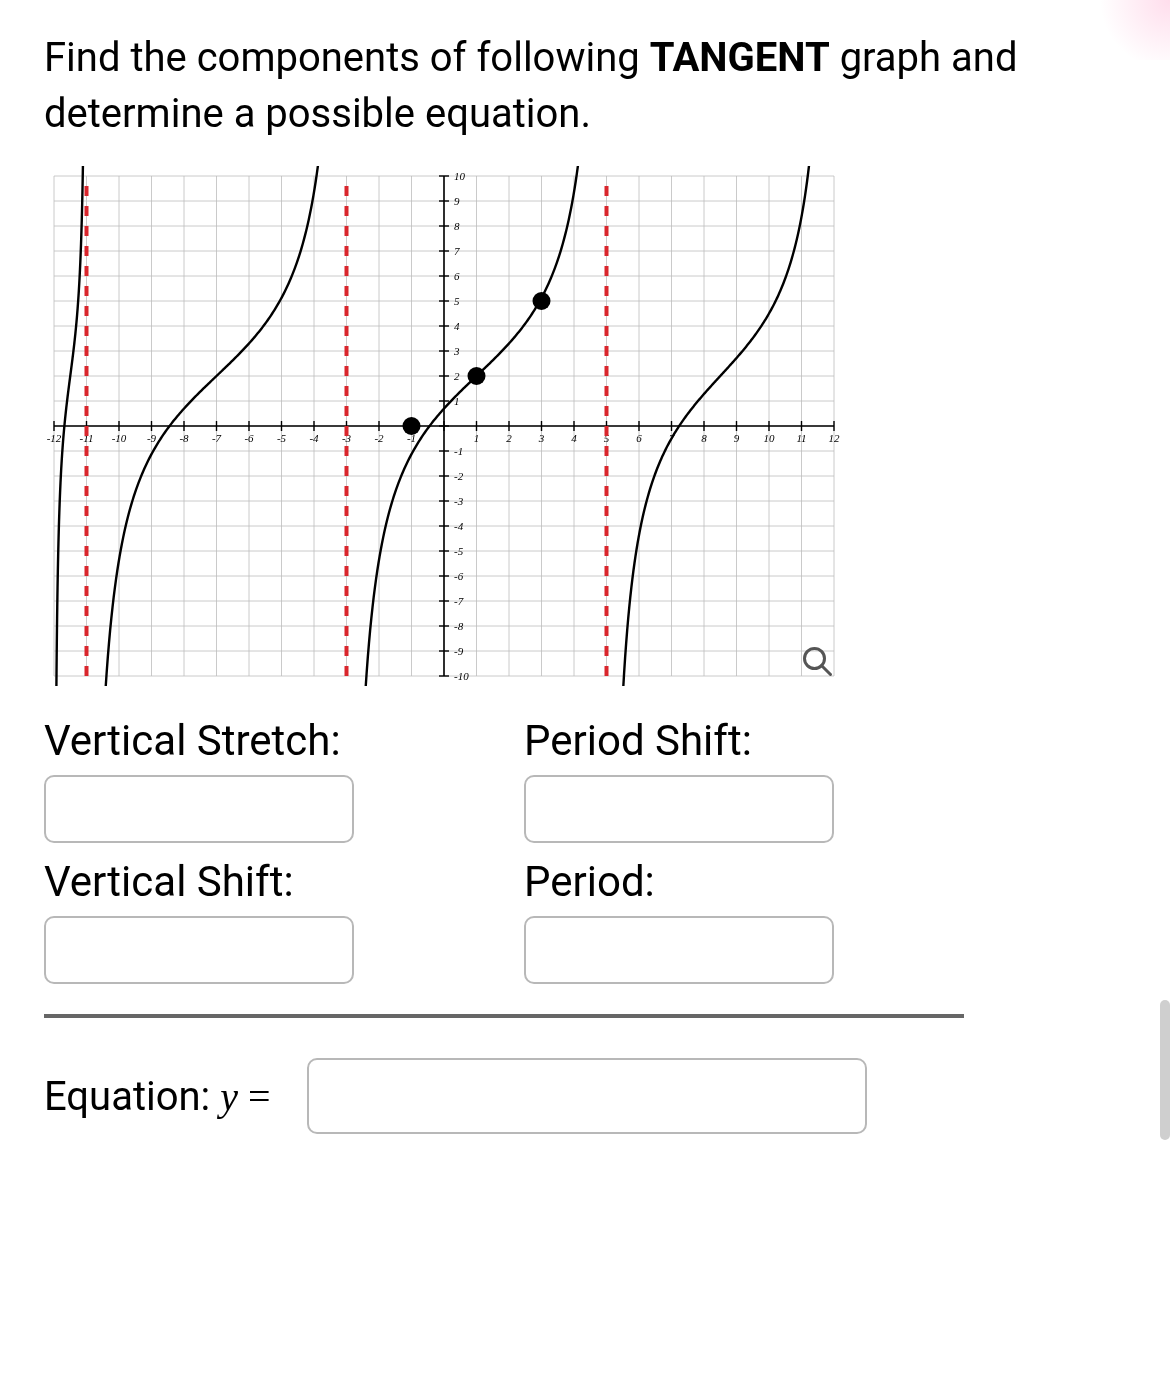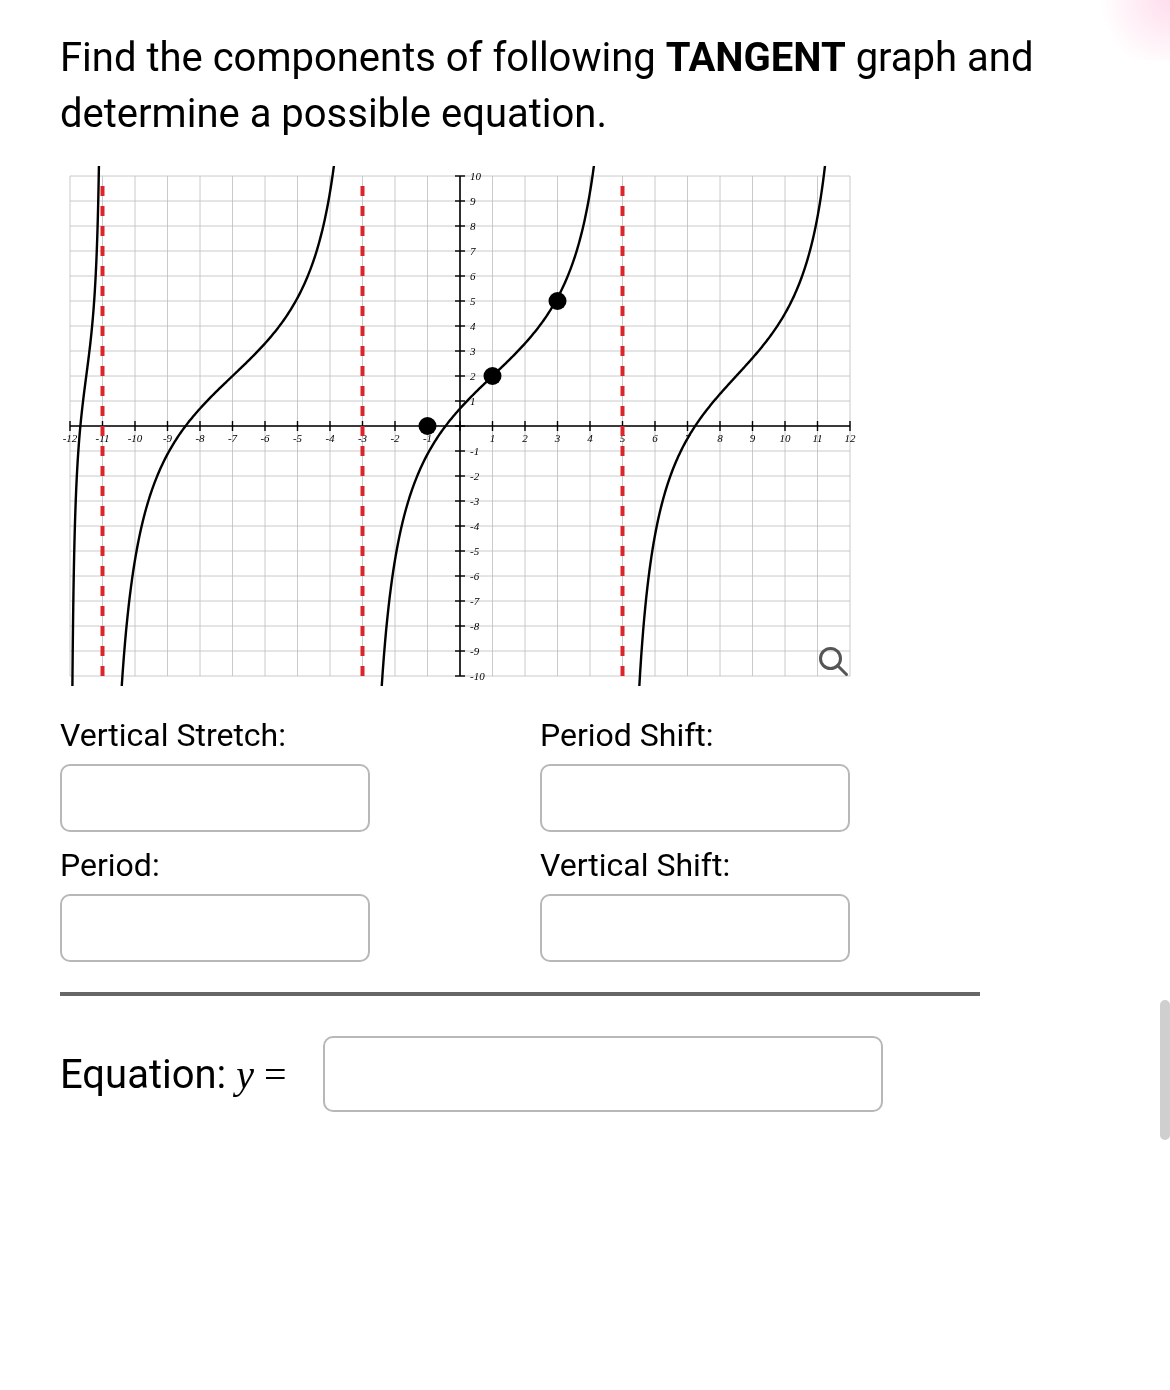--- a/index.html
+++ b/index.html
@@ -6,21 +6,21 @@
   body {
     margin: 0;
     padding: 0;
     font-family: -apple-system, BlinkMacSystemFont, "Segoe UI", Roboto, Helvetica, Arial, sans-serif;
     background: #fff;
     width: 1170px;
     height: 1390px;
     position: relative;
   }
   .page {
-    padding: 30px 50px 30px 60px;
+    padding: 30px 50px 30px 44px;
   }
   .prompt {
     font-size: 40px;
     line-height: 1.4;
     color: #000;
     margin-bottom: 24px;
   }
   .prompt .bold { font-weight: 700; }
   .graph-wrap {
     width: 800px;
@@ -30,21 +30,21 @@
   }
   .graph-wrap svg { display: block; }
   .fields-grid {
     display: grid;
     grid-template-columns: 460px 360px;
     column-gap: 20px;
     row-gap: 14px;
     margin-bottom: 30px;
   }
   .field-label {
-    font-size: 32px;
+    font-size: 42px;
     color: #000;
     margin-bottom: 10px;
   }
   .text-input {
     height: 68px;
     width: 310px;
     border: 2px solid #b8b8b8;
     border-radius: 10px;
     background: #fff;
     font-size: 32px;
@@ -272,25 +272,25 @@
   <div class="fields-grid">
     <div>
       <div class="field-label">Vertical Stretch:</div>
       <input type="text" class="text-input" style="">
     </div>
     <div>
       <div class="field-label">Period Shift:</div>
       <input type="text" class="text-input" style="">
     </div>
     <div>
+      <div class="field-label">Vertical Shift:</div>
+      <input type="text" class="text-input" style="">
+    </div>
+    <div>
       <div class="field-label">Period:</div>
-      <input type="text" class="text-input" style="">
-    </div>
-    <div>
-      <div class="field-label">Vertical Shift:</div>
       <input type="text" class="text-input" style="">
     </div>
   </div>
 
   <hr class="divider">
 
   <div class="equation-row">
     <div class="eq-label">
       <span>Equation: </span><span class="eq-var">y</span><span class="eq-eq"> = </span>
     </div>

